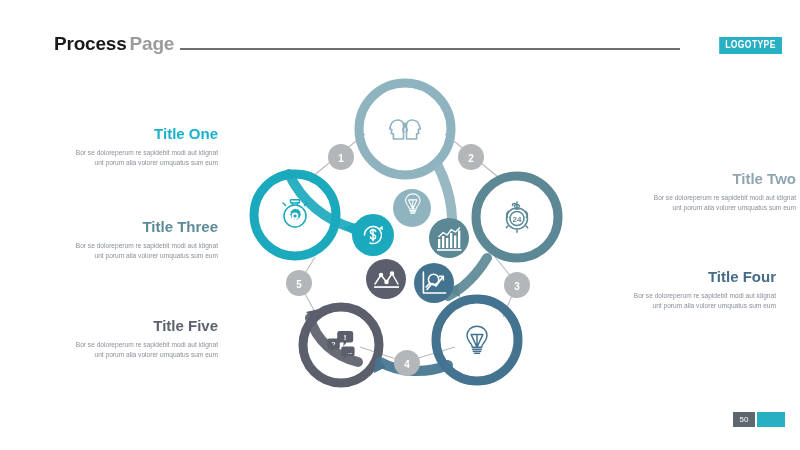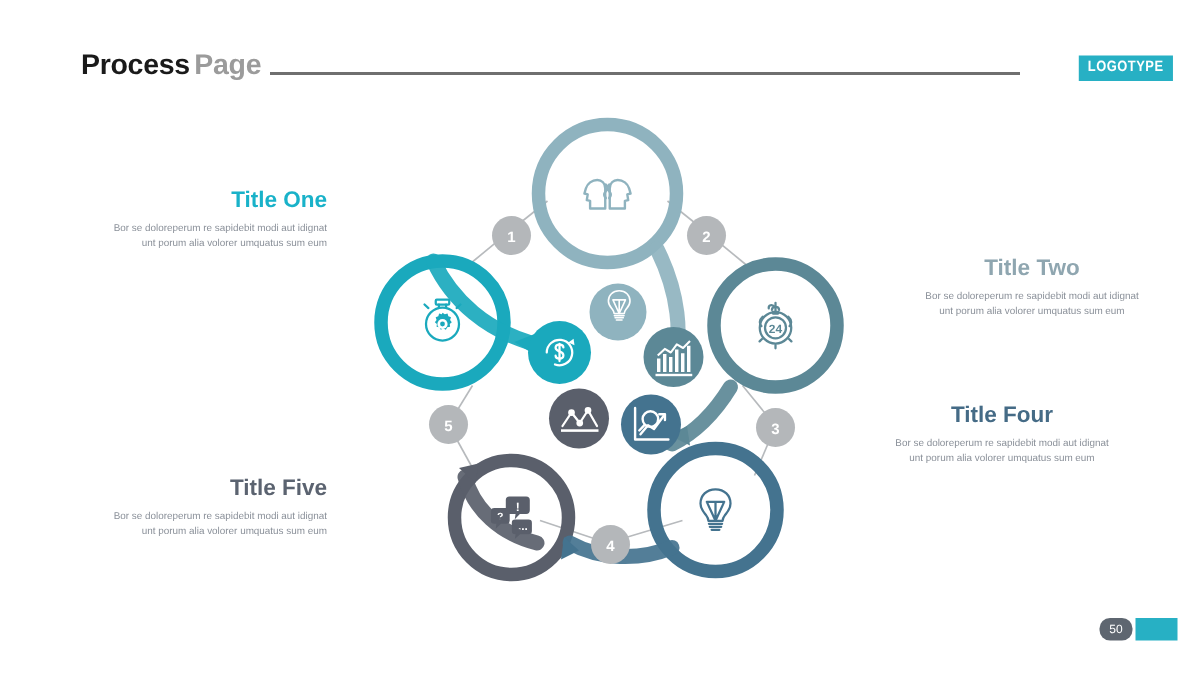--- a/index.html
+++ b/index.html
@@ -78,21 +78,21 @@
     margin: 0 0 5px 0;
     line-height: 1.1;
   }
   .txt-block .tb-body {
     font-size: 6.6px;
     line-height: 1.62;
     color: #8a9099;
     margin: 0;
   }
   .align-right { text-align: right; }
-  .align-left  { text-align: center; }
+  .align-left  { text-align: right; margin-left: 34px; }
 
   
   .diagram {
     position: absolute;
     left: 240px;
     top: 62px;
     width: 330px;
     height: 340px;
   }
   .diagram svg { display: block; }
@@ -102,21 +102,20 @@
     position: absolute;
     left: 733px;
     top: 412px;
     width: 22px;
     height: 15px;
     background: #5e6670;
     color: #ffffff;
     font-size: 8px;
     line-height: 15px;
     text-align: center;
-    border-radius: 7px;
   }
   .footer-bar {
     position: absolute;
     left: 757px;
     top: 412px;
     width: 28px;
     height: 15px;
     background: #27b0c4;
   }
 </style>
@@ -131,20 +130,24 @@
     </div>
     <div class="header-rule"></div>
     <div class="logotype">LOGOTYPE</div>
   </div>
 
   <div class="txt-block align-right" style="left:70px; top:126px;">
     <p class="tb-title" style="color:#19b2c9;">Title One</p>
     <p class="tb-body">Bor se doloreperum re sapidebit modi aut idignat unt porum alia volorer umquatus sum eum</p>
   </div>
 
+  <div class="txt-block align-right" style="left:70px; top:219px;">
+    <p class="tb-title" style="color:#5d8a99;">Title Three</p>
+    <p class="tb-body">Bor se doloreperum re sapidebit modi aut idignat unt porum alia volorer umquatus sum eum</p>
+  </div>
 
   <div class="txt-block align-right" style="left:70px; top:318px;">
     <p class="tb-title" style="color:#5b6370;">Title Five</p>
     <p class="tb-body">Bor se doloreperum re sapidebit modi aut idignat unt porum alia volorer umquatus sum eum</p>
   </div>
 
   <div class="txt-block align-left" style="left:614px; top:171px;">
     <p class="tb-title" style="color:#8fa6b0;">Title Two</p>
     <p class="tb-body">Bor se doloreperum re sapidebit modi aut idignat unt porum alia volorer umquatus sum eum</p>
   </div>

